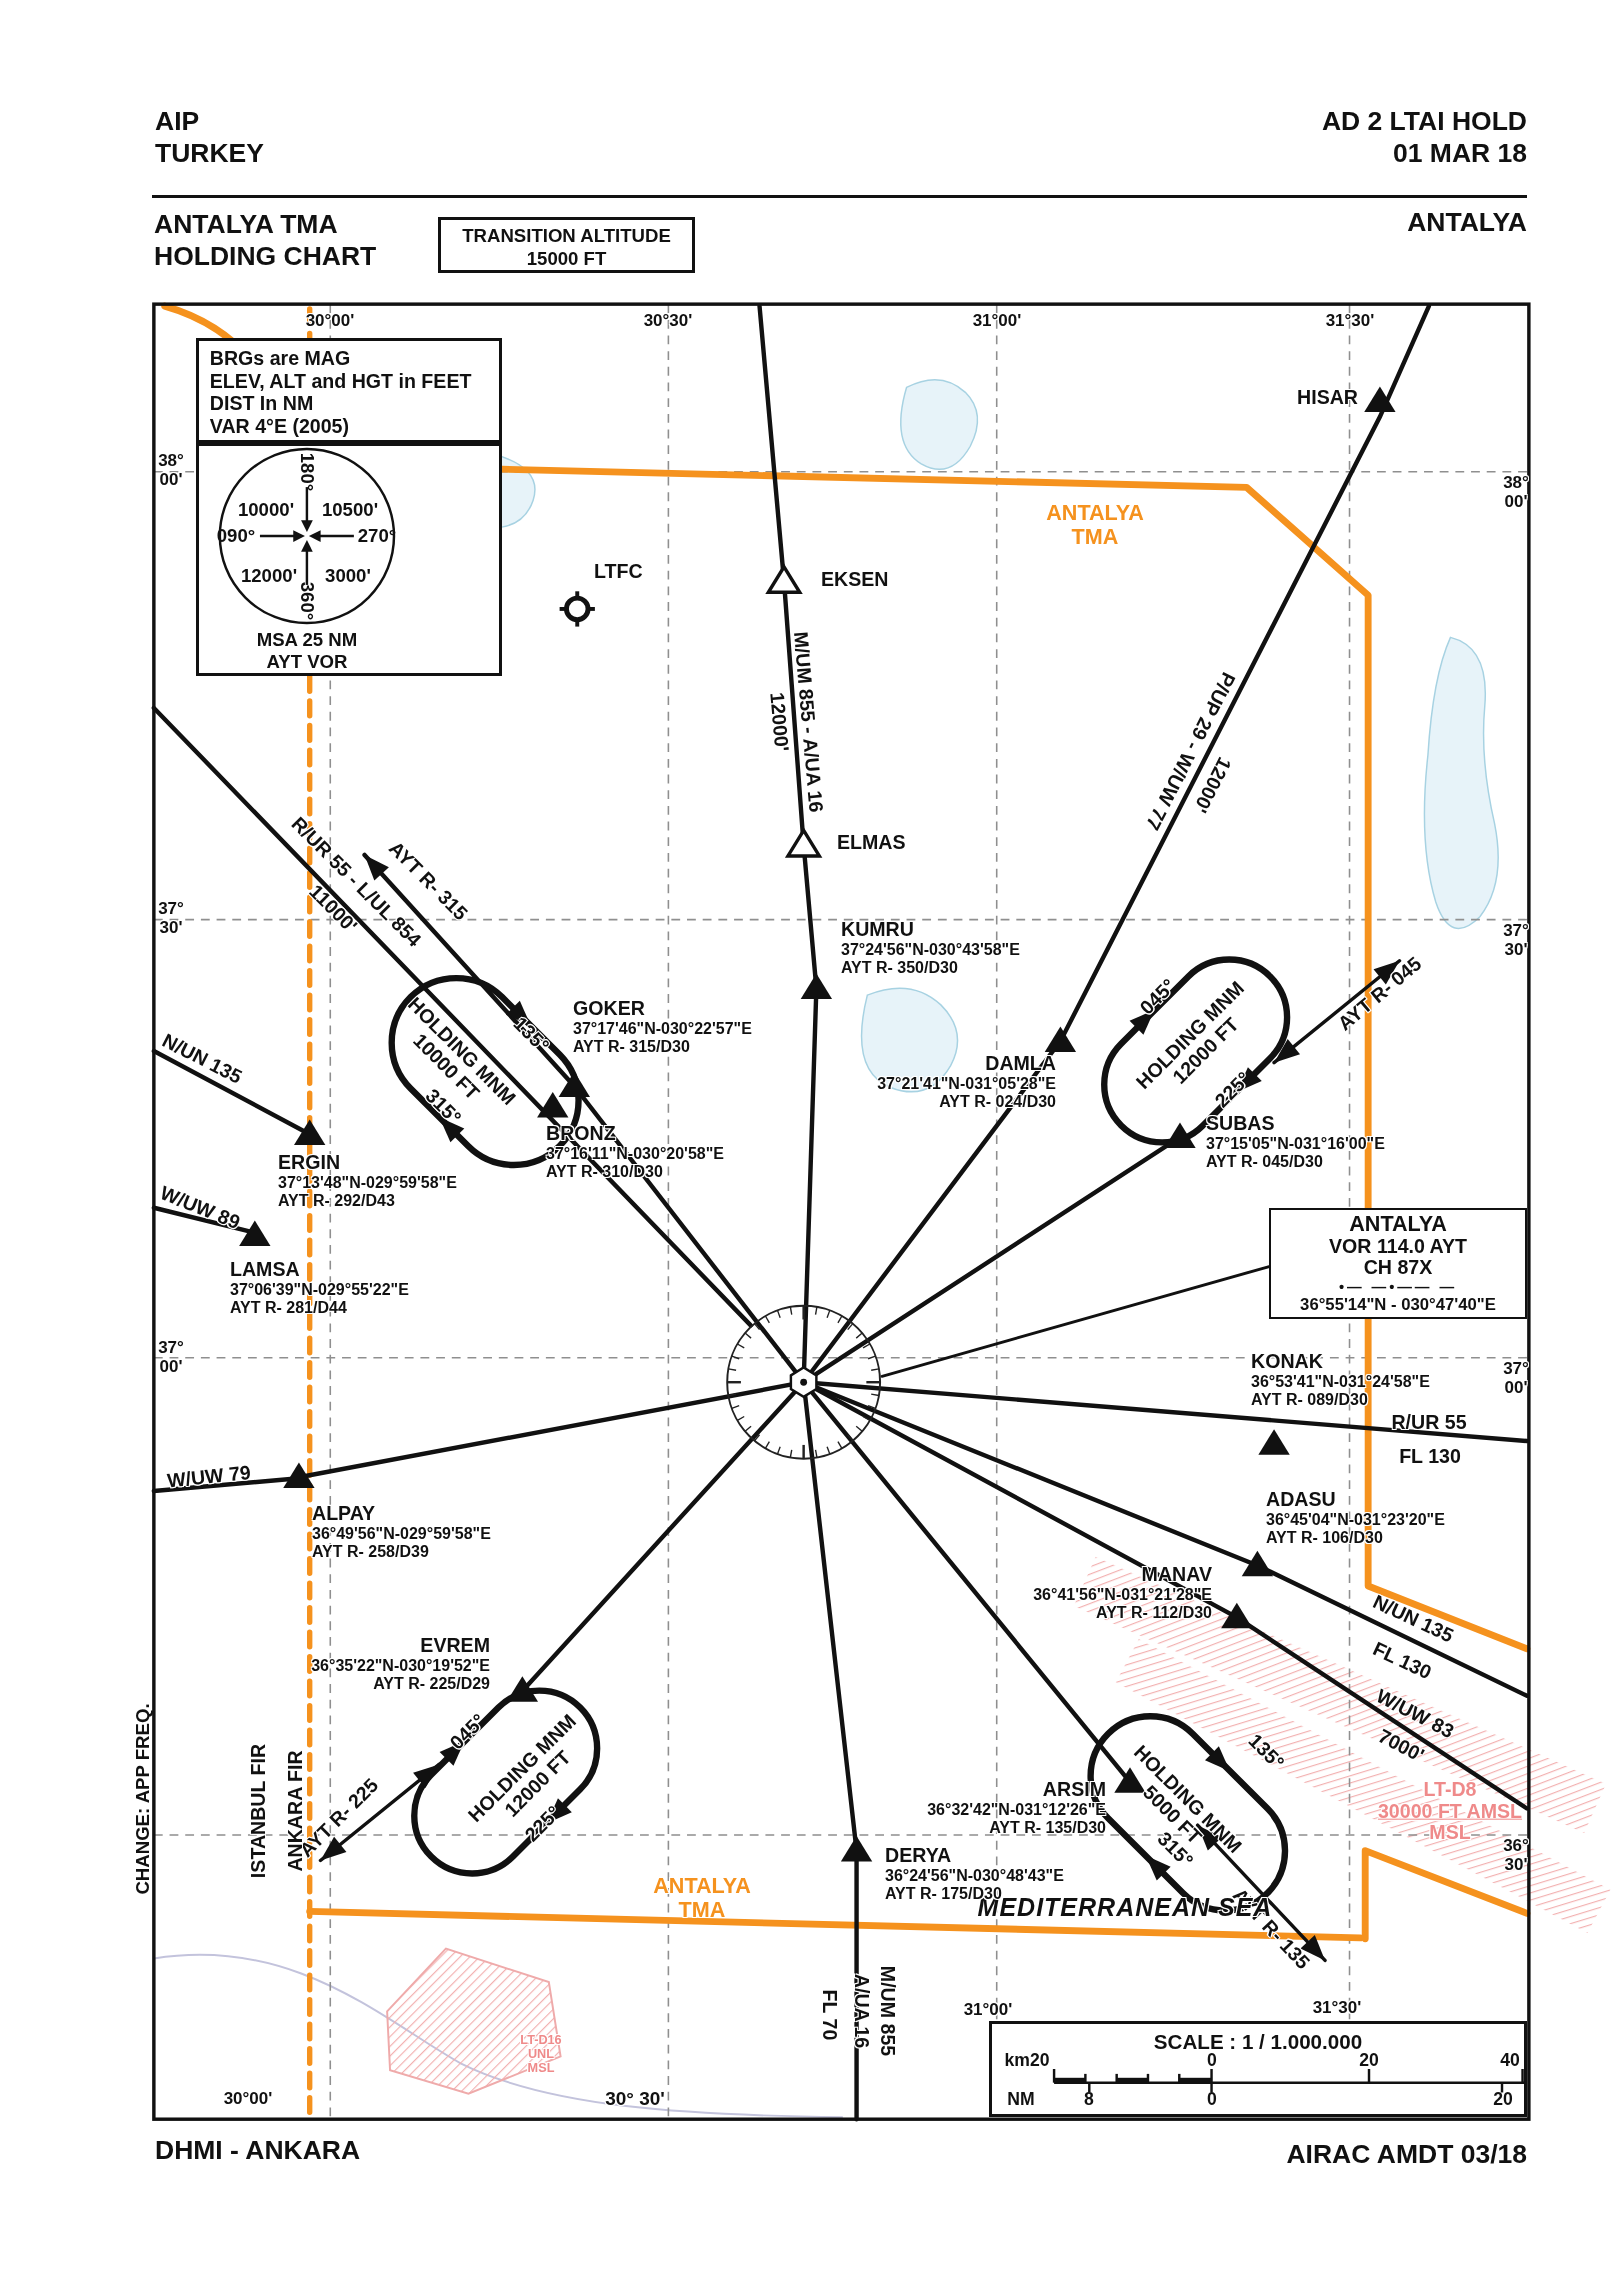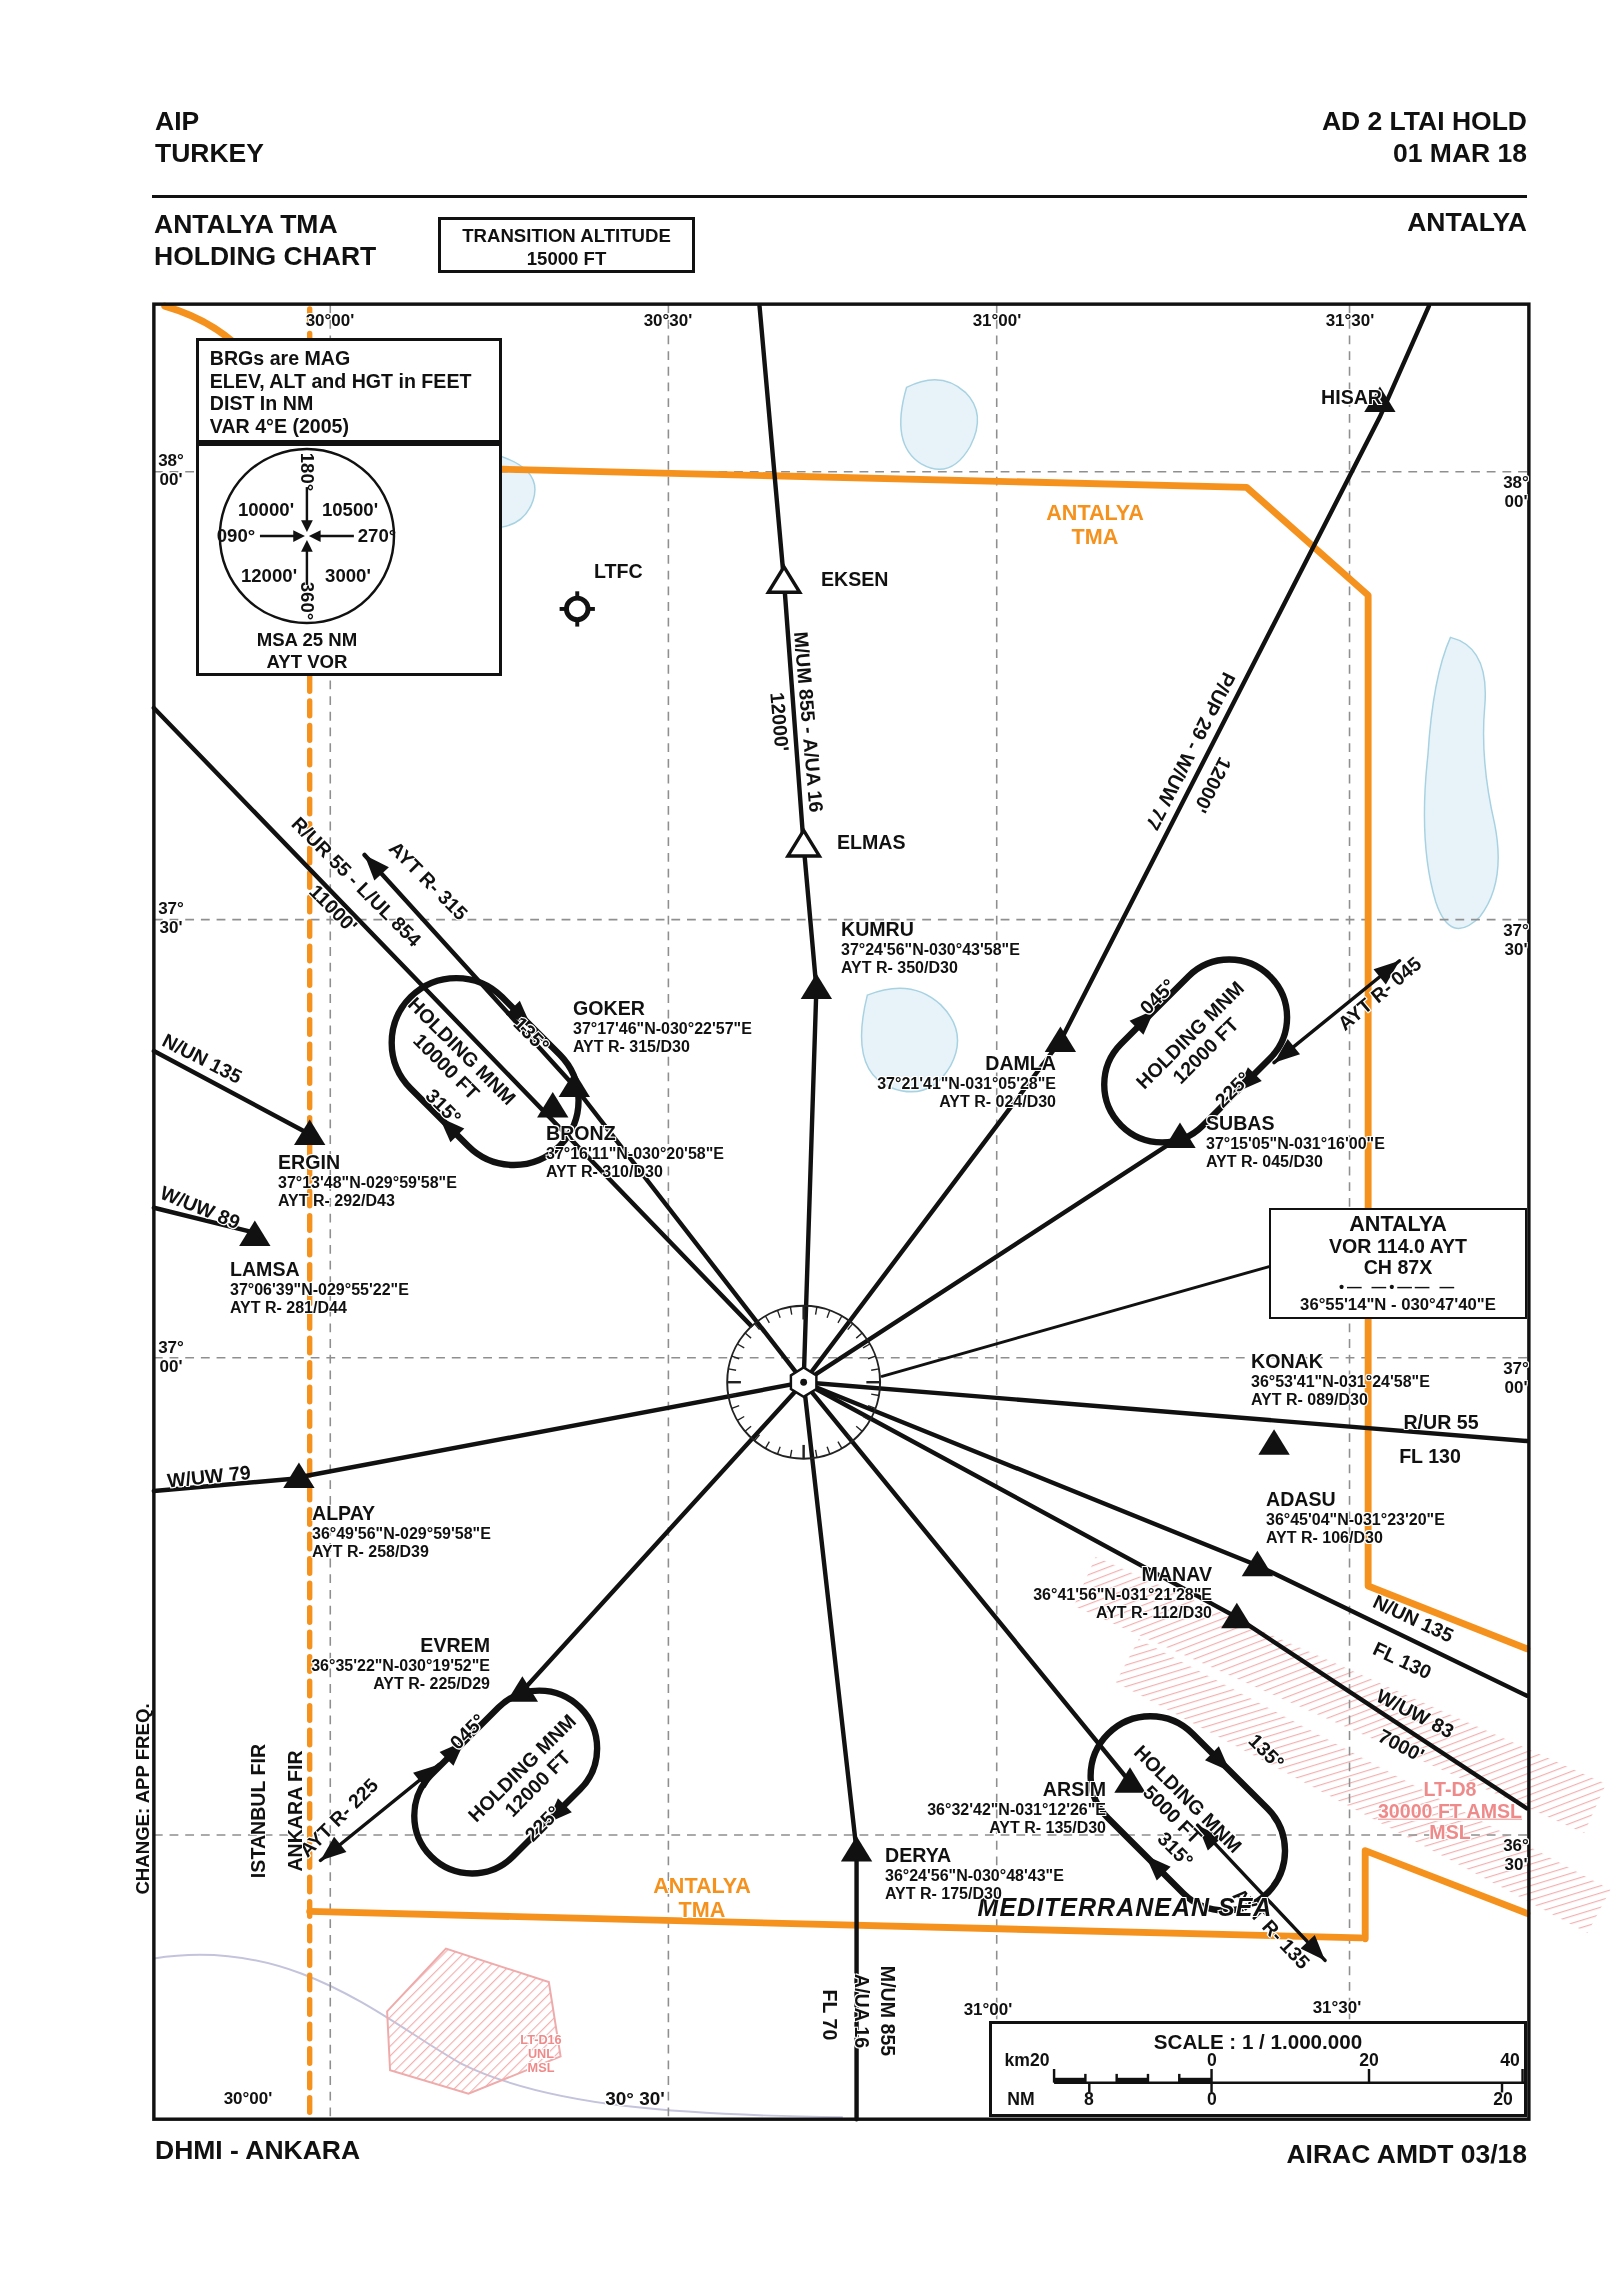--- a/index.html
+++ b/index.html
@@ -348,21 +348,21 @@
       </div>
       <div class="mlabel" style="left: 200px; top: 1208px; transform: translate(-50%, -50%) rotate(22deg);">
         <div>W/UW 89</div>
       </div>
       <div class="mlabel" style="left: 209px; top: 1477px; transform: translate(-50%, -50%) rotate(-6deg);">
         <div>W/UW 79</div>
       </div>
       <div class="mlabel" style="left: 339px; top: 1818px; transform: translate(-50%, -50%) rotate(-45deg);">
         <div>AYT R- 225</div>
       </div>
-      <div class="mlabel" style="left: 1429px; top: 1423px; transform: translate(-50%, -50%) rotate(0deg); margin-left: 12px;">
+      <div class="mlabel" style="left: 1429px; top: 1423px; transform: translate(-50%, -50%) rotate(0deg);">
         <div>R/UR 55</div>
       </div>
       <div class="mlabel" style="left: 1430px; top: 1457px; transform: translate(-50%, -50%) rotate(0deg);">
         <div>FL 130</div>
       </div>
       <div class="mlabel" style="left: 1413px; top: 1619px; transform: translate(-50%, -50%) rotate(25deg);">
         <div>N/UN 135</div>
       </div>
       <div class="mlabel" style="left: 1402px; top: 1661px; transform: translate(-50%, -50%) rotate(25deg);">
         <div>FL 130</div>
@@ -497,21 +497,21 @@
         <div>30'</div>
       </div>
       <div class="mlabel" style="left: 1516px; top: 1379px; transform: translate(-50%, -50%) rotate(0deg); font-size: 17px;">
         <div>37°</div>
         <div>00'</div>
       </div>
       <div class="mlabel" style="left: 1516px; top: 1856px; transform: translate(-50%, -50%) rotate(0deg); font-size: 17px;">
         <div>36°</div>
         <div>30'</div>
       </div>
-      <div class="wp r" style="left: 1358px; top: 387px; transform: translateX(-100%); margin-left: 24px;">
+      <div class="wp r" style="left: 1358px; top: 387px; transform: translateX(-100%);">
         <div class="wp-name">HISAR</div>
       </div>
       <div class="wp" style="left: 821px; top: 569px;">
         <div class="wp-name">EKSEN</div>
       </div>
       <div class="wp" style="left: 594px; top: 561px;">
         <div class="wp-name">LTFC</div>
       </div>
       <div class="wp" style="left: 837px; top: 832px;">
         <div class="wp-name">ELMAS</div>

